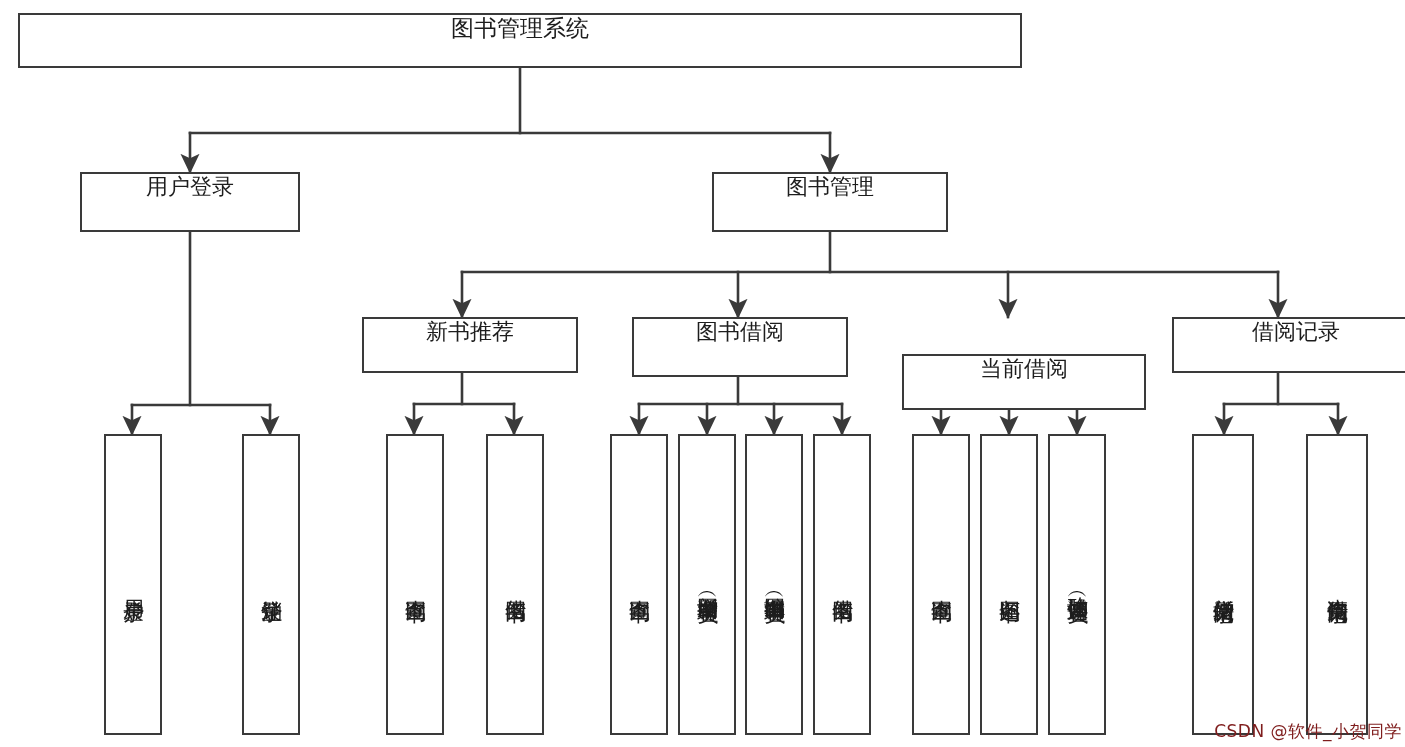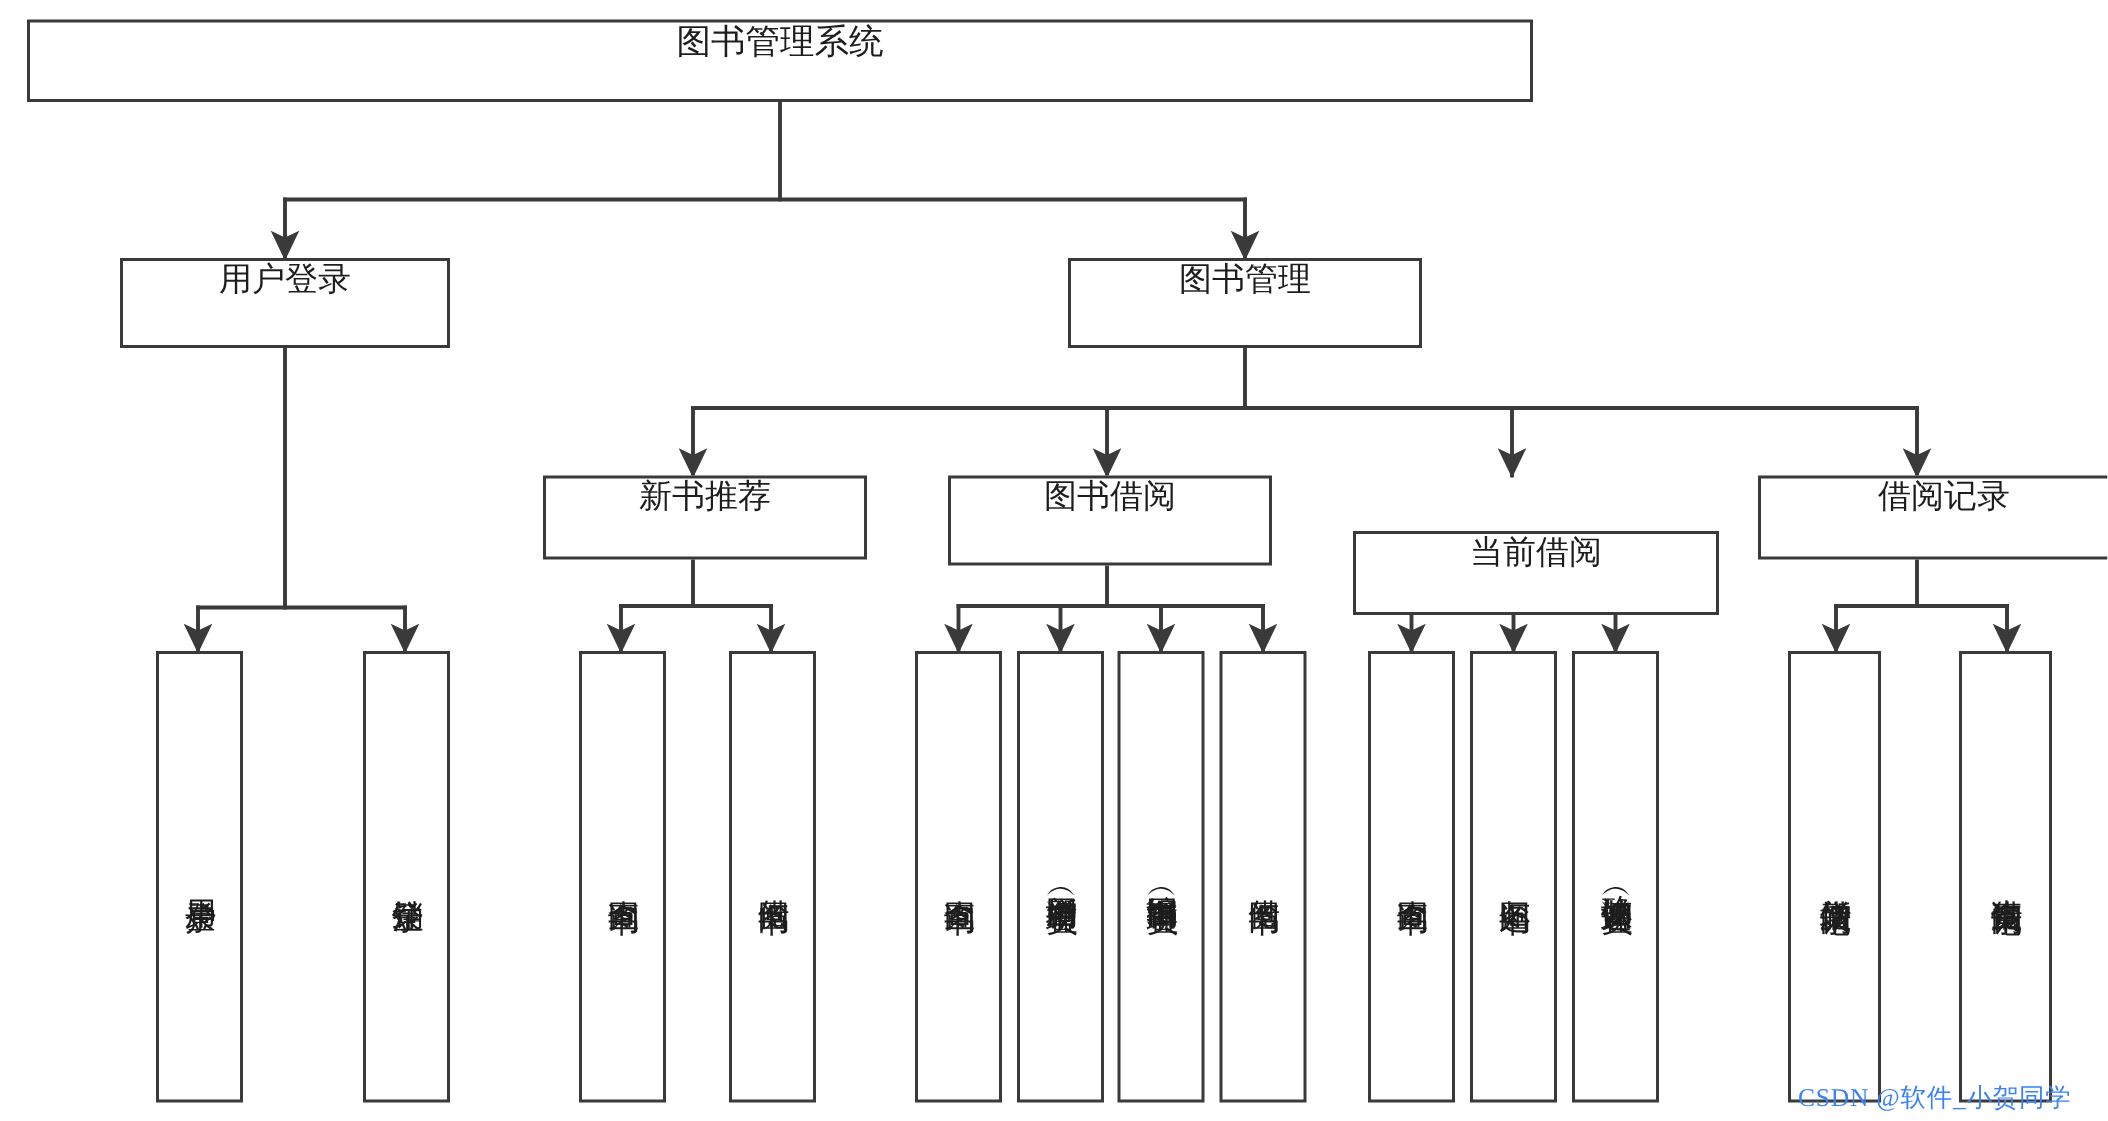--- a/index.html
+++ b/index.html
@@ -57,28 +57,27 @@
     writing-mode: vertical-rl;
     text-orientation: upright;
     font-size: 21px;
     line-height: 1.12;
     letter-spacing: 1px;
     white-space: nowrap;
     max-height: 100%;
   }
   #watermark {
     position: absolute;
-    right: 24px;
+    right: 3px;
     bottom: 4px;
     font-size: 17px;
-    color: #3b82f6;
+    color: #7f1d1d;
     letter-spacing: 0.5px;
     white-space: nowrap;
     user-select: none;
-    font-family: Liberation Serif, serif;
   }
 </style>
 </head>
 <body>
 
 <div id="diagram-root">
 
   <svg id="connector-layer" viewBox="0 0 1405 747" width="1405" height="747" xmlns="http://www.w3.org/2000/svg">
     <defs>
       <marker id="arrow" viewBox="0 0 12 12" refX="10.5" refY="6" markerWidth="8" markerHeight="8" orient="auto-start-reverse">

